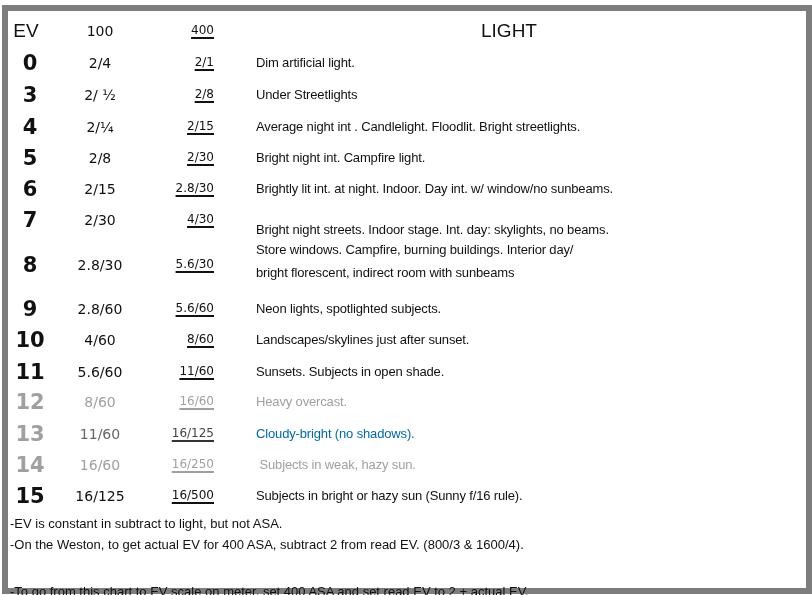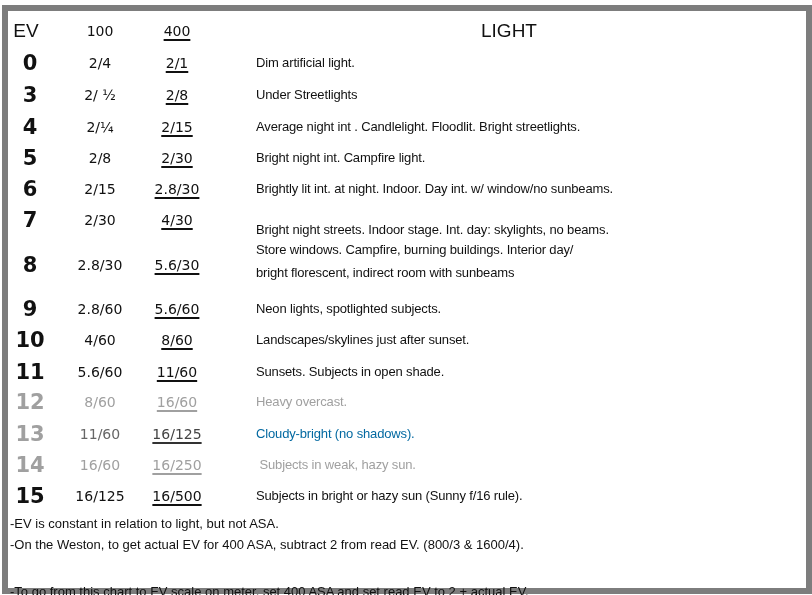--- a/index.html
+++ b/index.html
@@ -6,22 +6,22 @@
     body { width: 812px; height: 595px; position: relative; overflow: hidden;
            font-family: "DejaVu Sans", sans-serif; color: #111; }
     .frame { position: absolute; left: 2px; top: 5px; width: 798px; height: 577px;
              border-style: solid; border-color: #7d7d7d;
              border-width: 6px 6px 6px 6px; background: #fff; }
     .row { position: absolute; left: 0; width: 100%; }
     .ev { position: absolute; left: 10px; width: 40px; text-align: center;
           font-weight: bold; font-size: 21px; }
     .iso100 { position: absolute; left: 60px; width: 80px; text-align: center;
               font-size: 14px; }
-    .iso400 { position: absolute; left: 140px; width: 74px; text-align: center;
-              font-size: 14px; }
+    .iso400 { position: absolute; left: 140px; width: 74px; text-align: right;
+              font-size: 12px; }
     .iso400 span { text-decoration: underline; text-underline-offset: 3px;
                    text-decoration-thickness: 1.5px; }
     .desc { position: absolute; left: 224px; font-size: 13px; letter-spacing: -0.15px;
             white-space: nowrap; line-height: 20px; font-family: "Liberation Sans", sans-serif; margin-left: 32px; }
     .hdr-ev { position: absolute; left: 6px; width: 40px; text-align: center; font-size: 19px;
               font-family: "Liberation Sans", sans-serif; }
     .hdr-light { position: absolute; left: 224px; width: 570px; text-align: center; font-size: 19px;
                  font-family: "Liberation Sans", sans-serif; }
     .faded { color: #a0a0a0; }
     .faded .iso400 span { text-decoration-color: #a0a0a0; }
@@ -132,15 +132,15 @@
   <div class="desc" style="top:2px;white-space:pre;"> Subjects in weak, hazy sun.</div>
 </div>
 
 <div class="row" style="top:484px;">
   <div class="ev">15</div>
   <div class="iso100" style="top:4px;">16/125</div>
   <div class="iso400" style="top:4px;"><span>16/500</span></div>
   <div class="desc" style="top:2px;">Subjects in bright or hazy sun (Sunny f/16 rule).</div>
 </div>
 
-<div class="notes" style="top:515px;">-EV is constant in relation to light, but not ASA.</div>
+<div class="notes" style="top:515px;">-EV is constant in subtract to light, but not ASA.</div>
 <div class="notes" style="top:536px;">-On the Weston, to get actual EV for 400 ASA, subtract 2 from read EV. (800/3 &amp; 1600/4).</div>
 <div class="notes" style="top:583px;">-To go from this chart to EV scale on meter, set 400 ASA and set read EV to 2 + actual EV.</div>
 
 </body></html>

